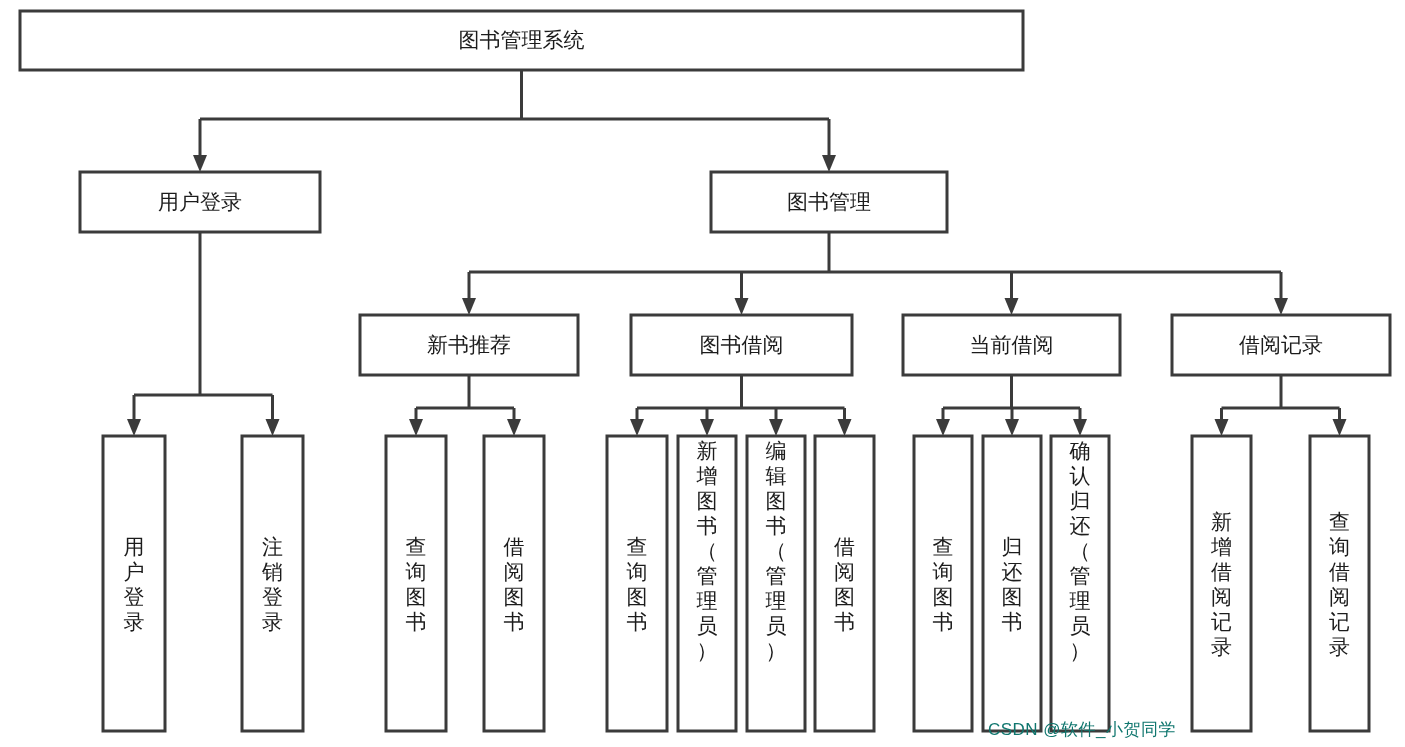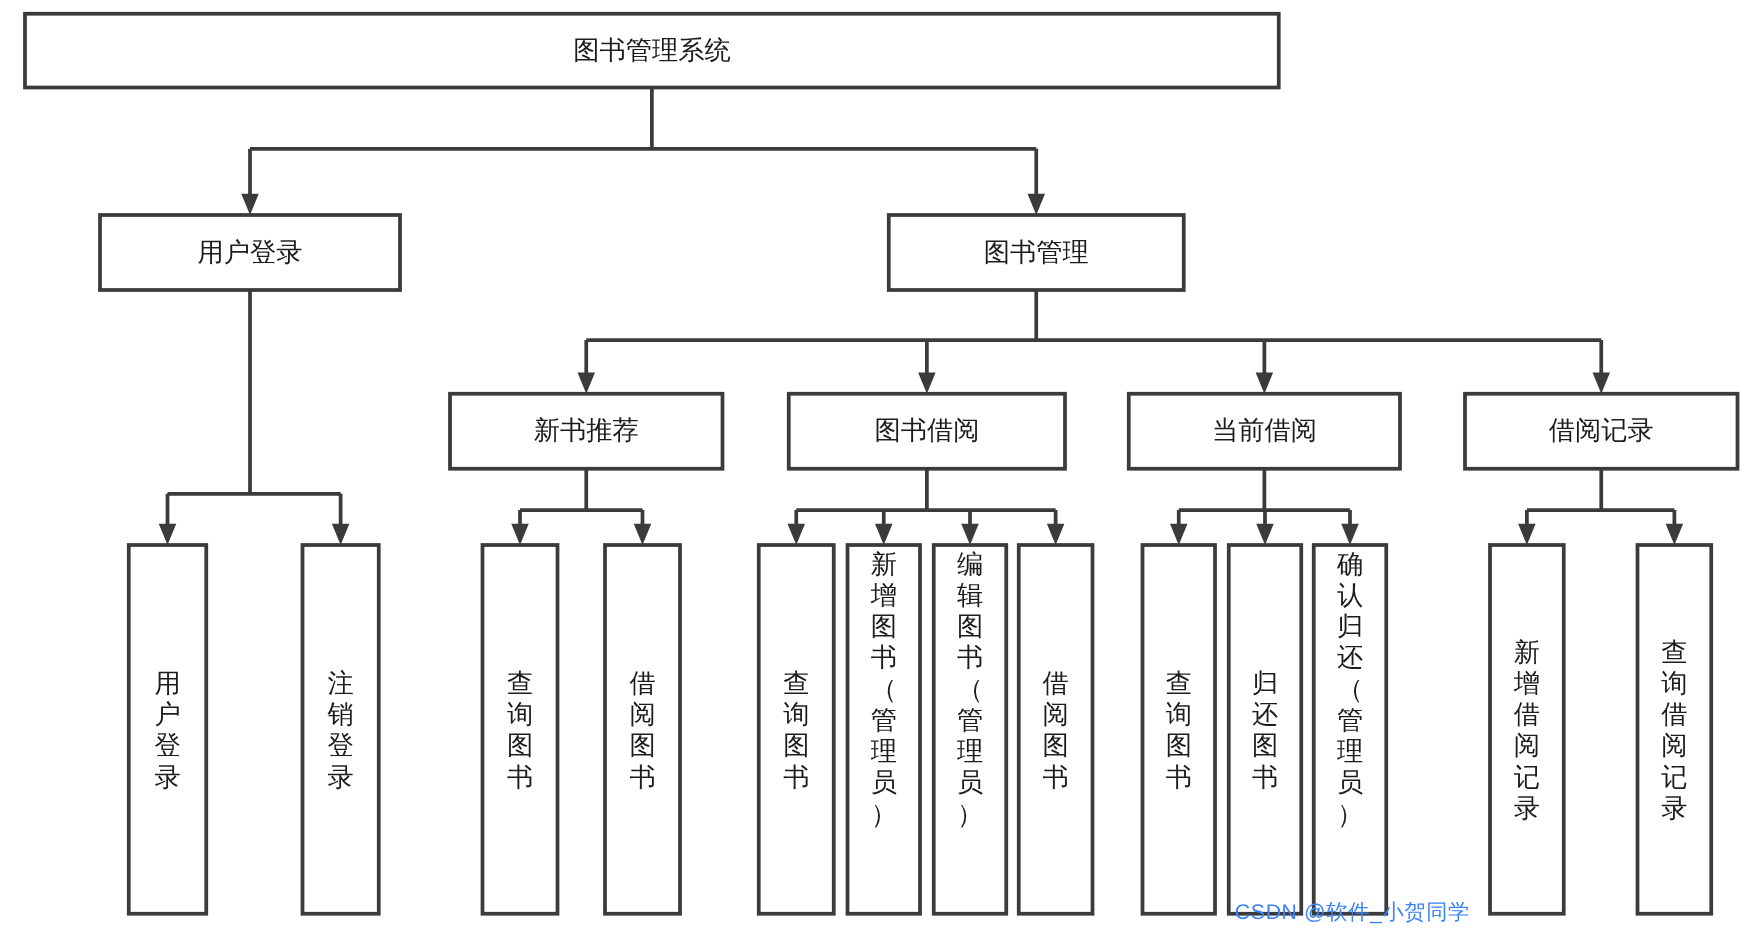--- a/index.html
+++ b/index.html
@@ -52,21 +52,21 @@
     fill: #1c1c1c;
     text-anchor: middle;
     white-space: pre;
   }
   .watermark-text {
     position: absolute;
     right: 8px;
     bottom: 6px;
     font-family: "Liberation Sans", "DejaVu Sans", sans-serif;
     font-size: 17px;
-    color: #3b82f6;
+    color: #0f766e;
     letter-spacing: 0.5px;
     user-select: none;
     white-space: pre;
   }
 </style>
 </head>
 <body>
 
 <div id="diagram-root">
   <svg id="flowchart" viewBox="0 0 1405 747">

